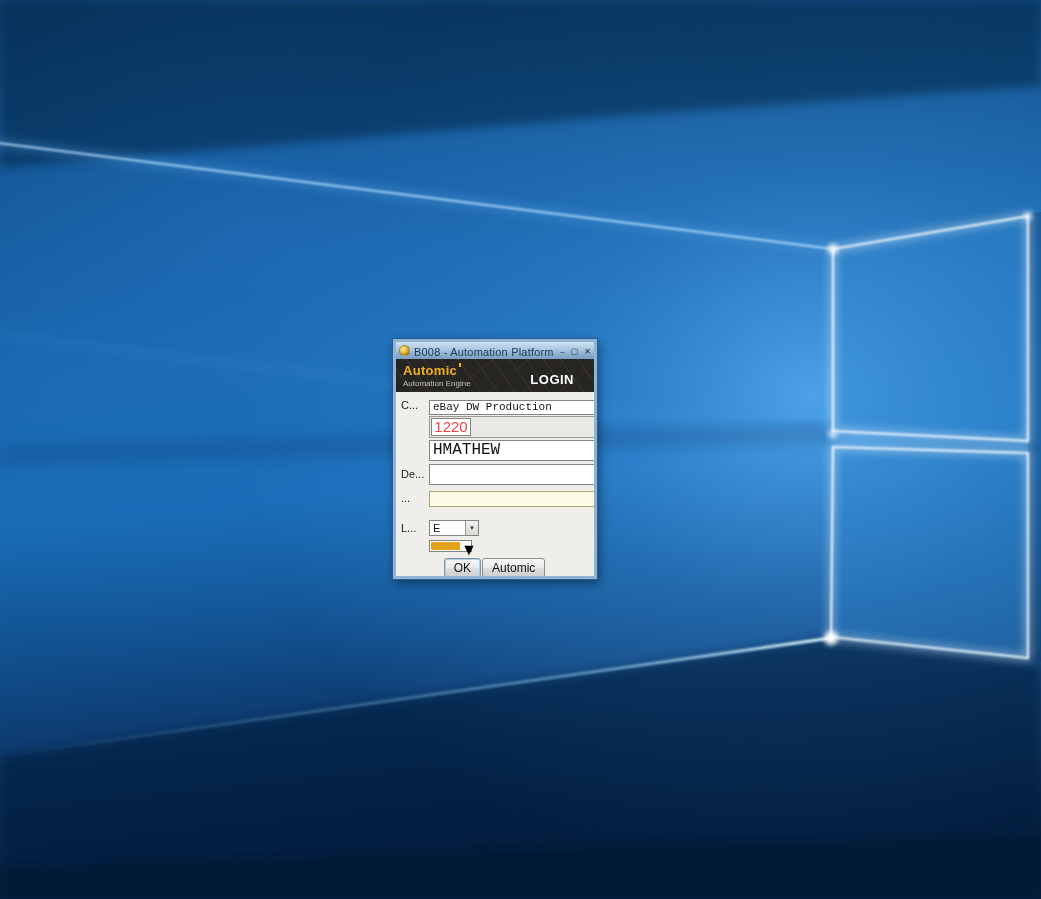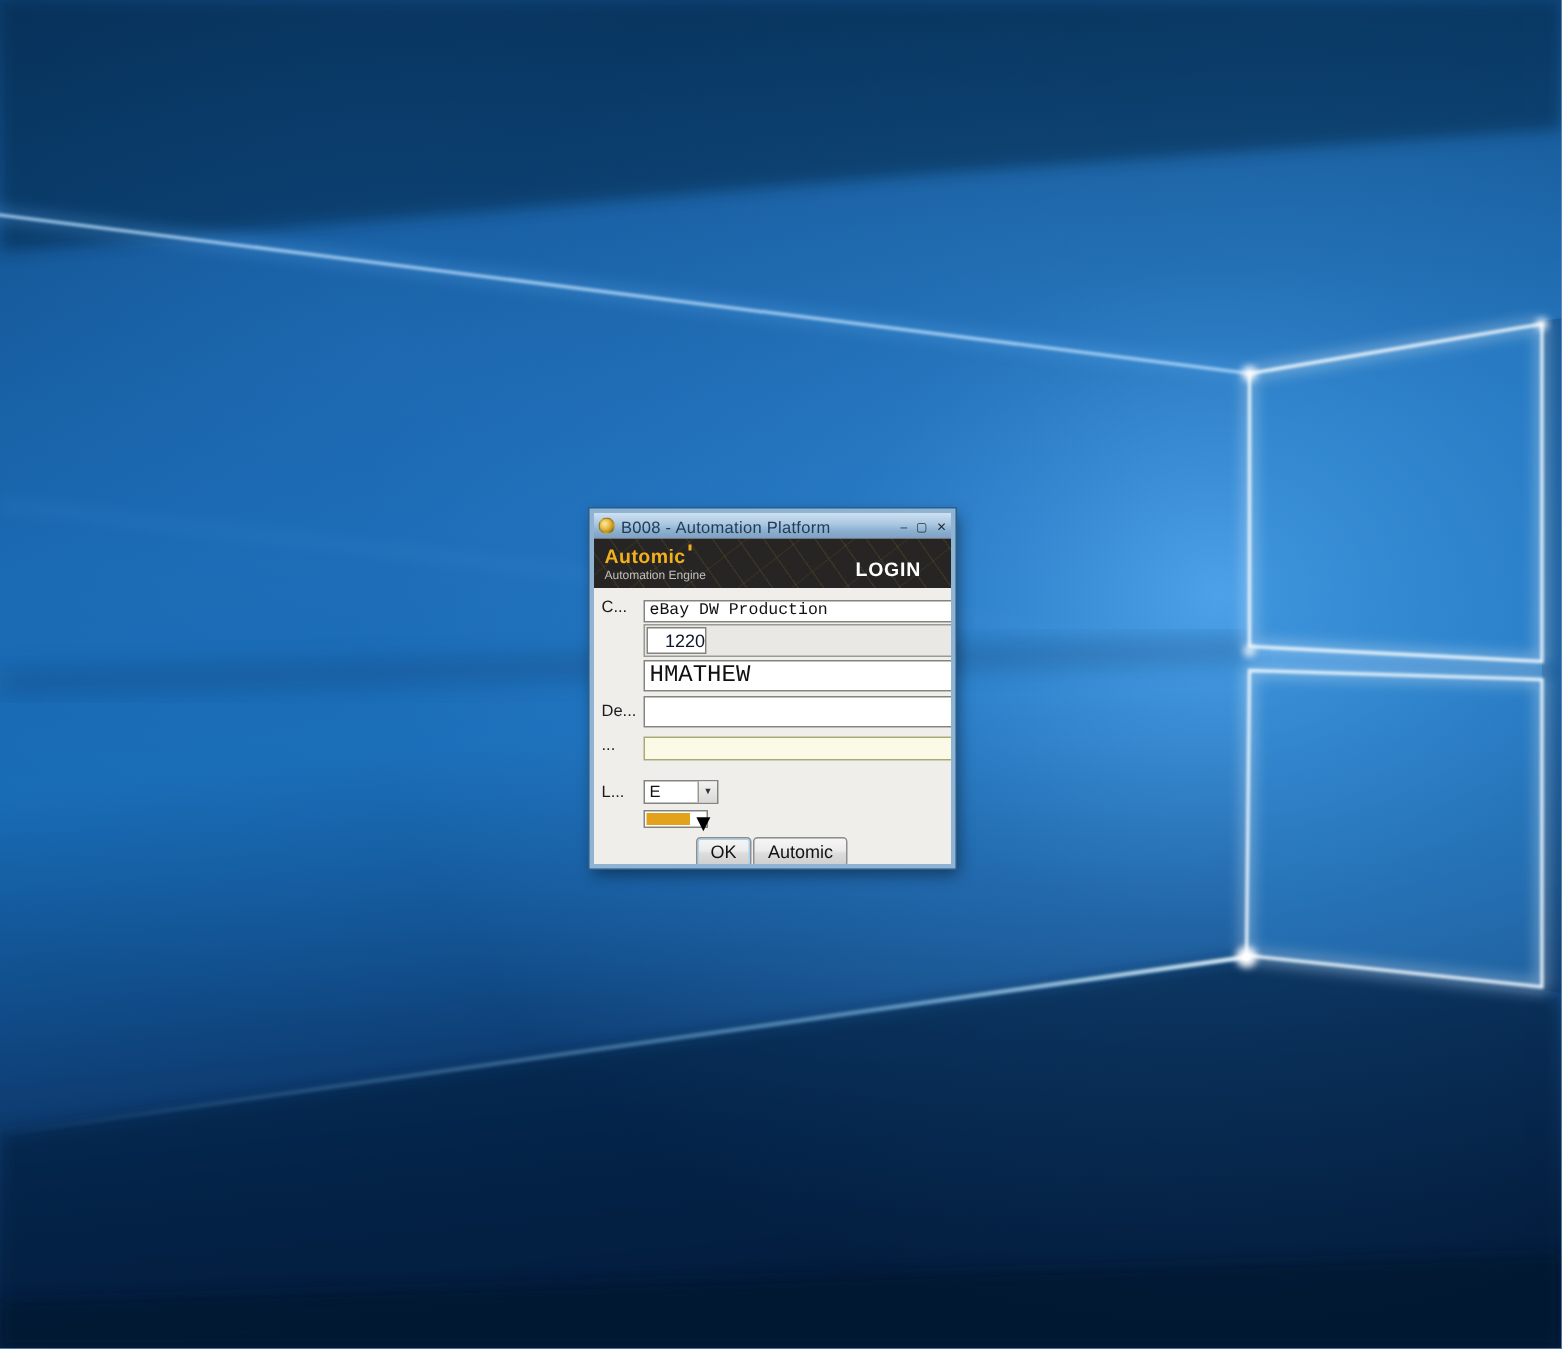--- a/index.html
+++ b/index.html
@@ -2,21 +2,21 @@
 <html><head>
 <meta charset="utf-8">
 <style>
   * { margin:0; padding:0; box-sizing:border-box; }
   html,body { width:1041px; height:899px; overflow:hidden; font-family:"Liberation Sans", sans-serif; }
   .desktop { position:relative; width:1041px; height:899px; background:#0d4c8c; overflow:hidden; }
   .desktop svg { position:absolute; left:0; top:0; }
 
   
   .win {
-    position:absolute; left:393px; top:339px; width:244px; height:240px;
+    position:absolute; left:393px; top:339px; width:204px; height:240px;
     border:3px solid #8fb3d2; outline:1px solid #2b5d8c;
     box-shadow:2px 4px 10px rgba(0,0,0,.45);
     background:#f0eeeb; overflow:hidden;
   }
   .titlebar {
     height:17px; display:flex; align-items:center; padding:0 3px;
     background:linear-gradient(180deg,#cfe1f2 0%,#a9c6e0 45%,#8cb0d0 70%,#7e9fc2 100%);
     overflow:hidden;
   }
   .app-ico {
@@ -55,21 +55,21 @@
     font-family:Liberation Mono, monospace; font-size:11px; color:#111;
     padding:0 3px; outline:none;
   }
   .r1 { margin-top:2px; } .r1 input.text { height:15px; }
   .r2 { margin-top:1px; }
   .port-wrap {
     flex:1 1 auto; margin-right:-1px; height:22px; background:#e9e8e5;
     border:1px solid #9a9a94; display:flex; align-items:center; padding-left:1px;
   }
   .port-wrap input { width:40px; height:18px; border:1px solid #84847e; background:#fff;
-    text-align:right; font-family:"Liberation Sans", sans-serif; font-size:12px; color:#0f172a; outline:none; }
+    text-align:center; font-family:"Liberation Sans", sans-serif; font-size:15px; color:#ef4444; outline:none; }
   .r3 { margin-top:2px; } .r3 input.text { height:21px; font-size:16px; }
   .r4 { margin-top:3px; } .r4 input.text { height:21px; font-size:12px; }
   .r5 { margin-top:3px; } .r5 input.text { height:16px; background:#fbfae6; border:1px solid #a8a878; }
   .r6 { margin-top:13px; }
   .combo { display:flex; border:1px solid #84847e; background:#fff; height:16px; width:50px; }
   .combo .val { flex:1 1 auto; font-size:11px; color:#111; padding:1px 0 0 3px; }
   .combo .arrow-btn {
     width:13px; flex:0 0 auto; background:linear-gradient(180deg,#f2f2f2,#d8d8d6);
     border-left:1px solid #9a9a94; display:flex; align-items:center; justify-content:center;
     font-size:6px; color:#333; cursor:default;

